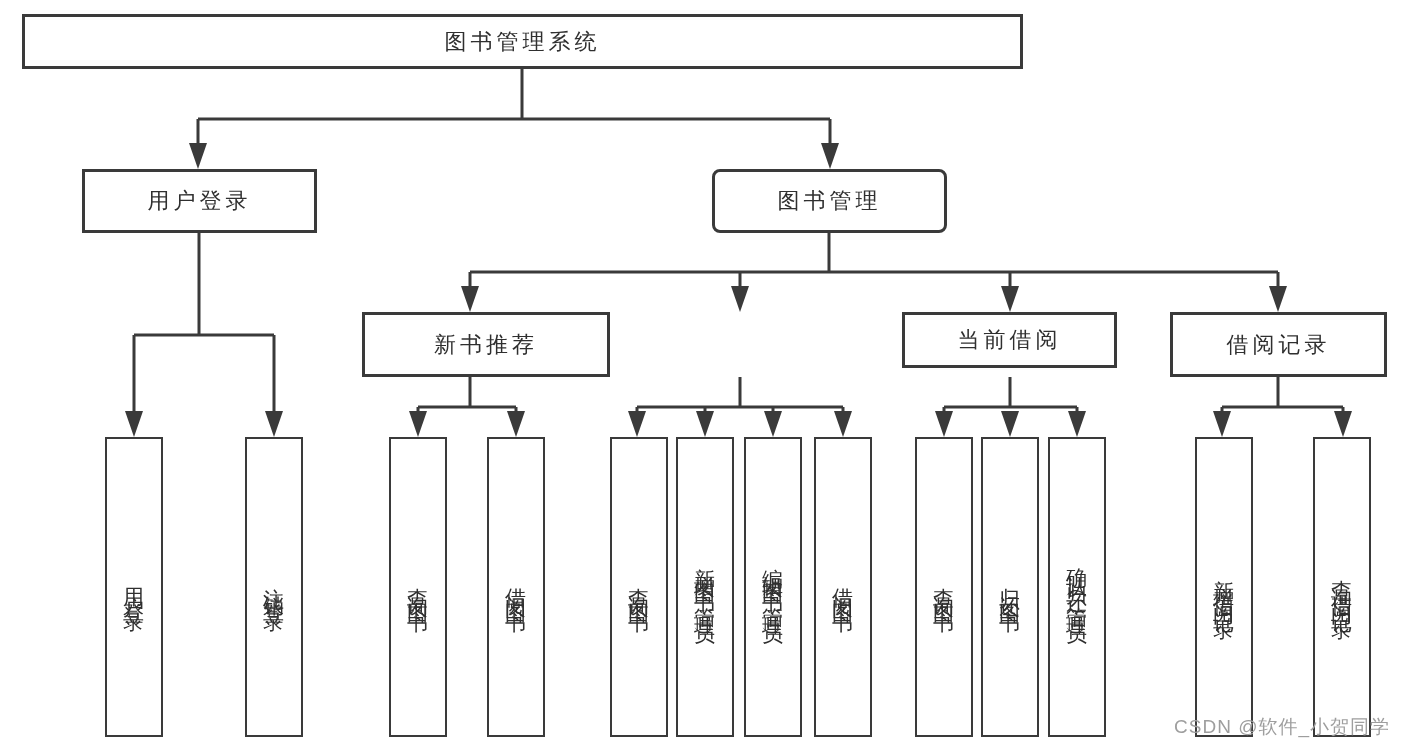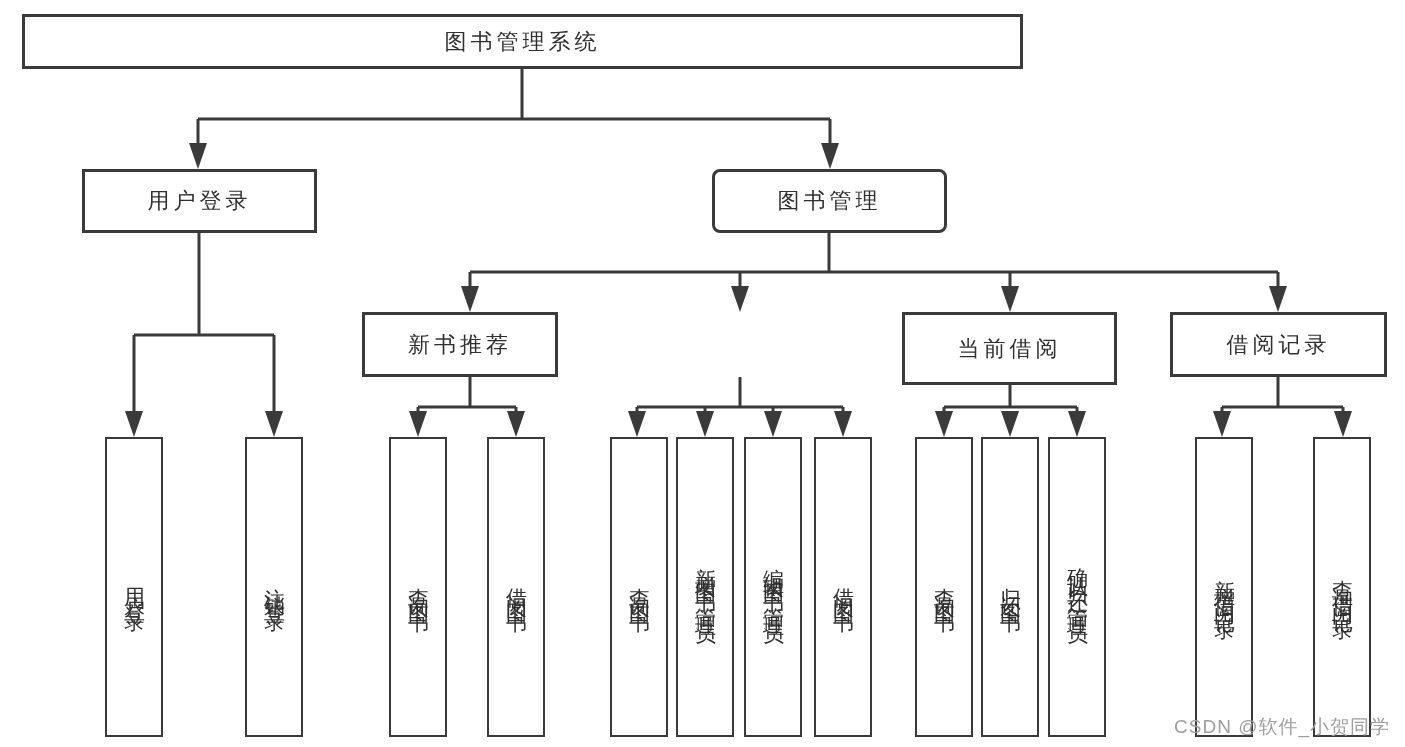--- a/index.html
+++ b/index.html
@@ -23,21 +23,20 @@
   }
   .node {
     position: absolute;
     box-sizing: border-box;
     background: #ffffff;
     color: #2f2f2f;
     display: flex;
     align-items: center;
     justify-content: center;
     text-align: right;
-    font-family: Liberation Serif, serif;
   }
   .hbox {
     border: 3px solid #3a3a3a;
     font-size: 22px;
     letter-spacing: 4px;
     white-space: nowrap;
   }
   .vbox {
     border: 2px solid #3a3a3a;
     top: 437px;
@@ -110,22 +109,22 @@
       <path d="M1213 411 L1231 411 L1222 437 Z"></path>
       <path d="M1334 411 L1352 411 L1343 437 Z"></path>
     </g>
   </svg>
 
   <div class="node hbox" style="left:22px; top:14px; width:1001px; height:55px;">图书管理系统</div>
 
   <div class="node hbox" style="left:82px; top:169px; width:235px; height:64px;">用户登录</div>
   <div class="node hbox" style="left:712px; top:169px; width:235px; height:64px;border-radius:8px;">图书管理</div>
 
-  <div class="node hbox" style="left:362px; top:312px; width:196px; height:65px;">新书推荐</div>
-  <div class="node hbox" style="left:902px; top:312px; width:215px; height:73px;">当前借阅</div>
+  <div class="node hbox" style="left:362px; top:312px; width:248px; height:65px;">新书推荐</div>
+  <div class="node hbox" style="left:902px; top:312px; width:215px; height:56px;">当前借阅</div>
   <div class="node hbox" style="left:1170px; top:312px; width:217px; height:65px;">借阅记录</div>
 
   <div class="node vbox" style="left:105px;">
     <span class="vtext">用户登录</span>
   </div>
   <div class="node vbox" style="left:245px;">
     <span class="vtext">注销登录</span>
   </div>
 
   <div class="node vbox" style="left:389px;">

